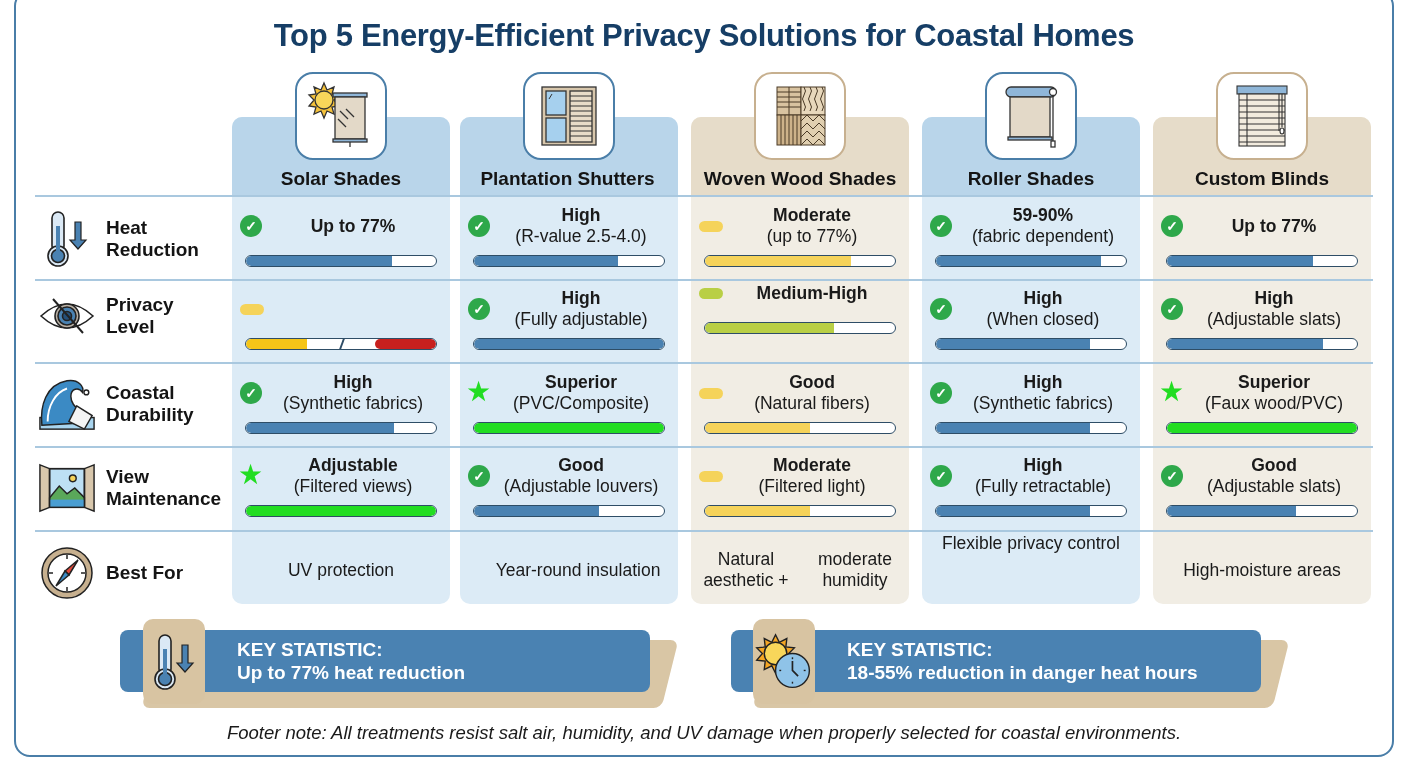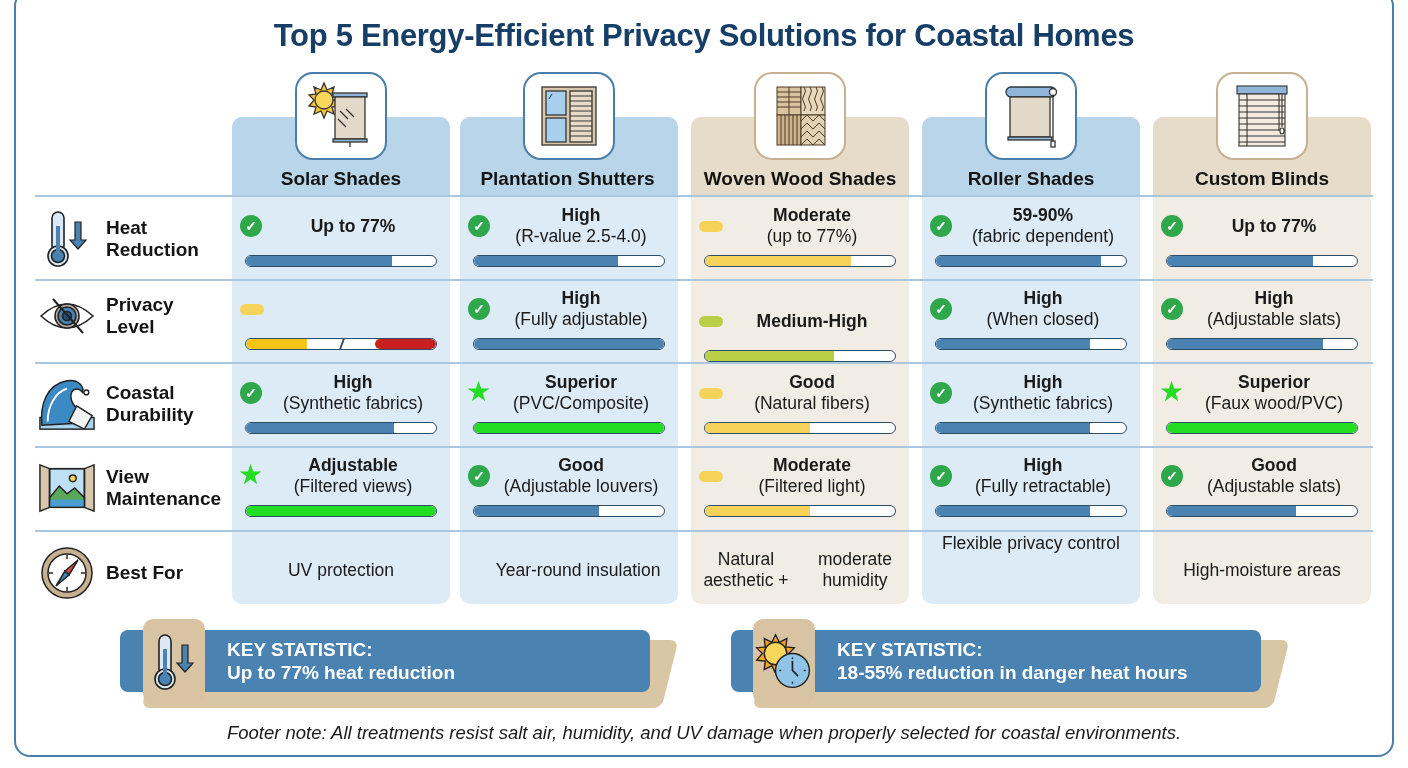--- a/index.html
+++ b/index.html
@@ -35,21 +35,21 @@
   .pill { width: 24px; height: 11px; border-radius: 6px; margin-top: 6px; }
   .bar { position: absolute; left: 13px; width: 192px; height: 12px; border: 1.5px solid #2e4d66; border-radius: 7px; background: #fff; overflow: hidden; top: 58px; }
   .bar .fill { height: 100%; border-radius: 6px 0 0 6px; }
 
   .bestfor { position: absolute; height: 70px; display: flex; align-items: center; justify-content: center; text-align: center; font-size: 17.5px; line-height: 21px; color: #1a1a1a; }
 
   .stat { position: absolute; top: 630px; height: 64px; }
   .stat .shadow { position: absolute; background: #d9c6a5; border-radius: 8px; transform: skewX(-14deg); }
   .stat .band { position: absolute; background: #4a82b2; border-radius: 8px; }
   .stat .ibox { position: absolute; background: #d8c4a2; border-radius: 10px; display: flex; align-items: center; justify-content: center; }
-  .stat .stxt { position: absolute; color: #fff; font-size: 19px; font-weight: bold; line-height: 23px; }
+  .stat .stxt { position: absolute; color: #fff; font-size: 19px; font-weight: bold; line-height: 23px; margin-left: 10px; }
 
   .footer { position: absolute; left: 0; top: 722px; width: 1408px; text-align: center; font-size: 18.5px; font-style: italic; color: #1a1a1a; }
 </style>
 </head>
 <body>
 
 <div class="frame"></div>
 <div class="title">Top 5 Energy-Efficient Privacy Solutions for Coastal Homes</div>
 
 <div id="grid">
@@ -337,21 +337,21 @@
         <div class="pill" style="background:#f5d35a"></div>
       </div>
       <div class="txtwrap">
         <span class="main">Moderate</span>
         <span class="sub">(up to 77%)</span>
       </div>
       <div class="bar">
         <div class="fill" style="width: 77%; background: rgb(245, 211, 90);"></div>
       </div>
     </div>
-    <div class="cell" style="left: 691px; width: 218px; top: 292px; padding-left: 15px;">
+    <div class="cell" style="left: 691px; width: 218px; top: 264px; padding-left: 15px;">
       <div class="marker">
         <div class="pill" style="background:#b9cf45"></div>
       </div>
       <div class="txtwrap" style="top: 19px;">
         <span class="main">Medium-High</span>
       </div>
       <div class="bar">
         <div class="fill" style="width: 68%; background: rgb(185, 207, 69);"></div>
       </div>
     </div>

